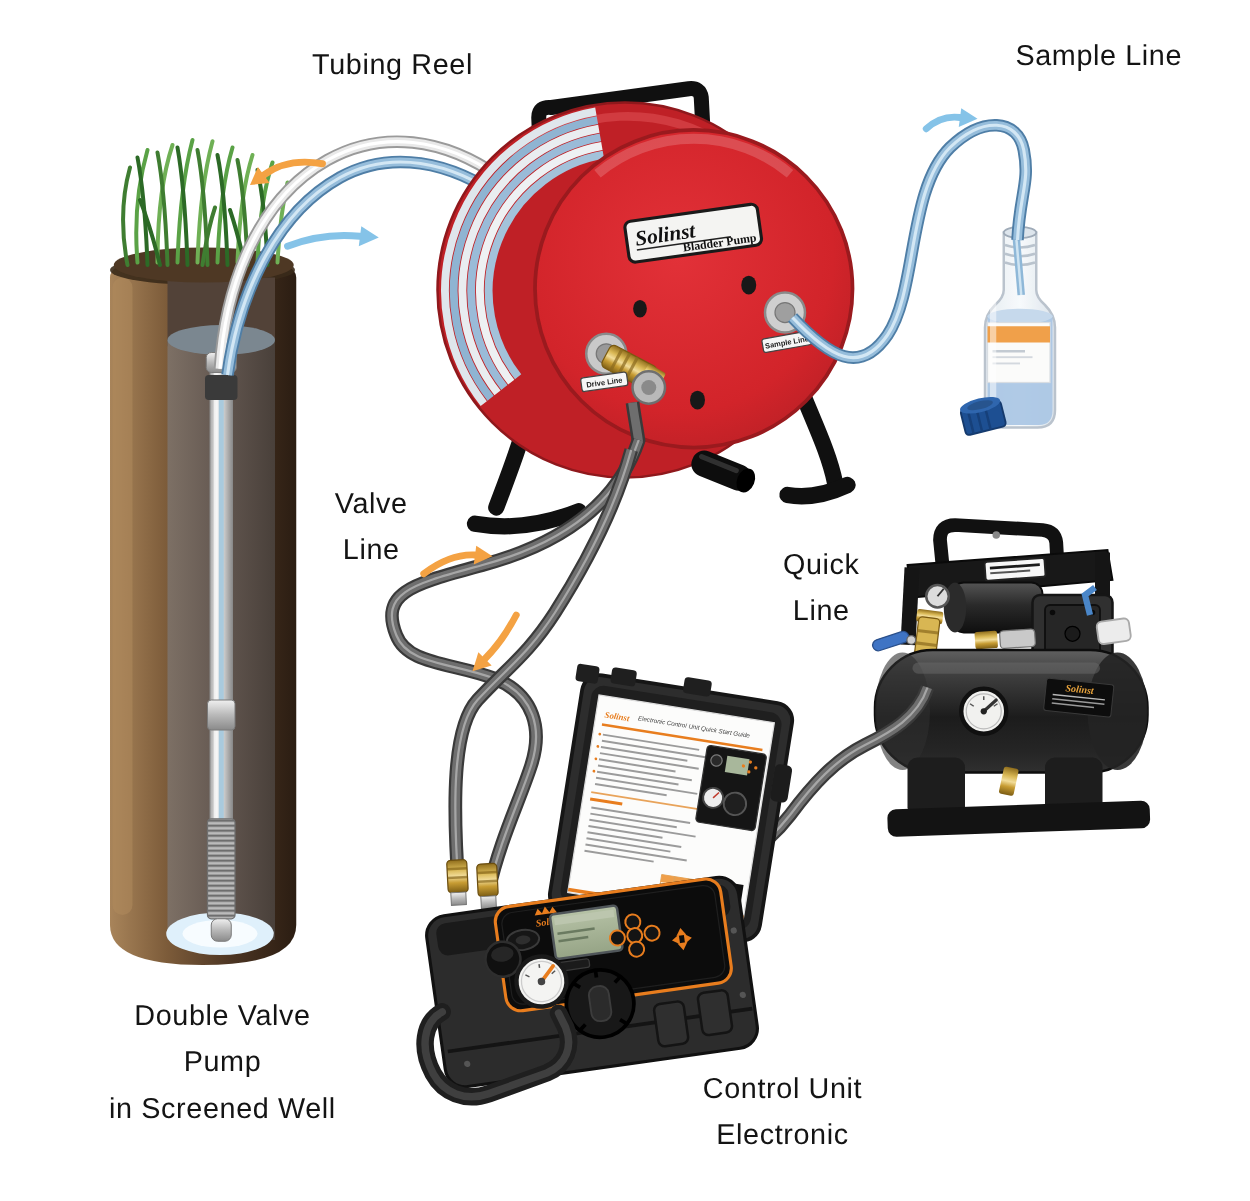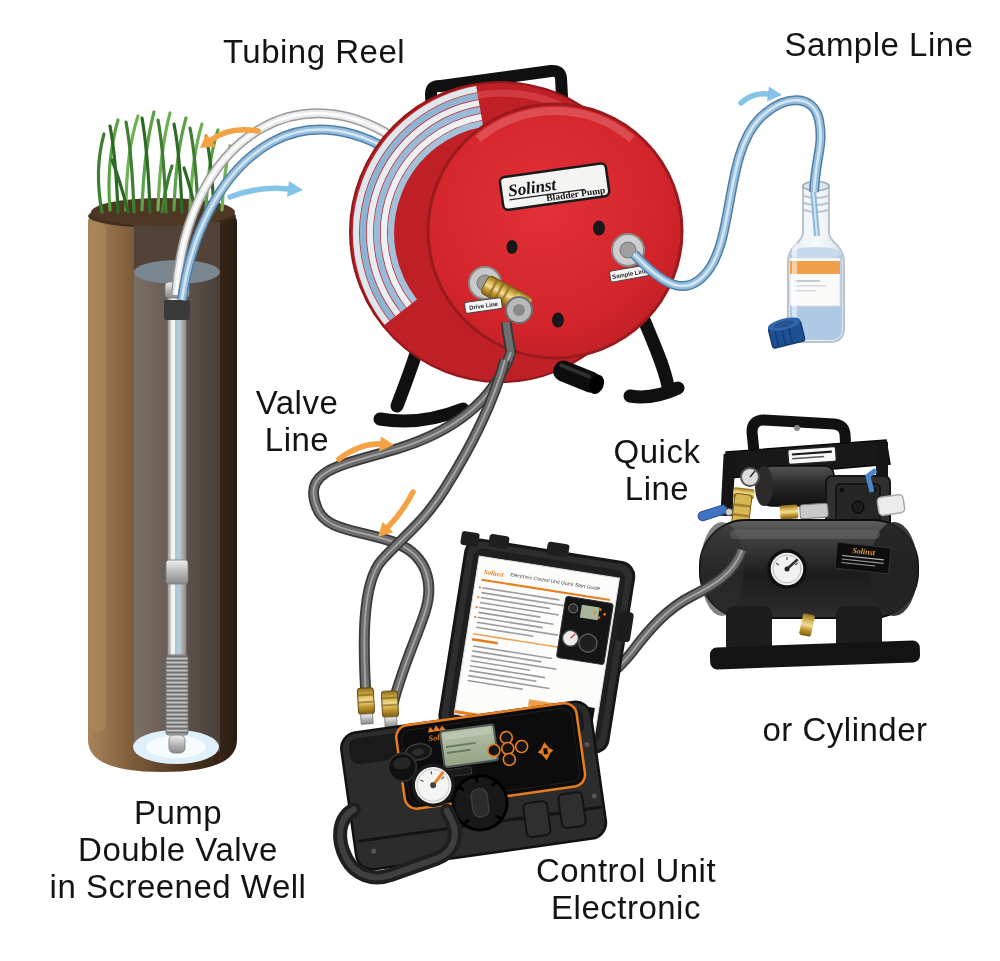--- a/index.html
+++ b/index.html
@@ -1,19 +1,19 @@
 <!DOCTYPE html>
 <html><head>
 <meta charset="utf-8">
 <style>
   html,body{margin:0;padding:0;background:#fff;}
   .stage{position:relative;width:1000px;height:961px;background:#ffffff;overflow:hidden;
          font-family:"Liberation Sans","DejaVu Sans",sans-serif;}
   .stage svg{position:absolute;left:0;top:0;}
-  .lbl{position:absolute;text-align:center;color:#141414;font-size:33px;line-height:37px;
+  .lbl{position:absolute;text-align:center;color:#141414;font-size:23px;line-height:37px;
        font-weight:400;letter-spacing:0.5px;white-space:nowrap;}
   .lbl span{display:block;}
 </style>
 </head>
 <body>
 
 <div class="stage">
 <svg width="1000" height="961" viewBox="0 0 1000 961">
 <defs>
   <linearGradient id="gCasing" x1="0" y1="0" x2="1" y2="0">
@@ -485,24 +485,23 @@
 </div>
 <div class="lbl" style="left:197px;top:384px;width:200px;">
   <span>Valve</span>
   <span>Line</span>
 </div>
 <div class="lbl" style="left:557px;top:433px;width:200px;">
   <span>Quick</span>
   <span>Line</span>
 </div>
 <div class="lbl" style="left:28px;top:794px;width:300px;">
+  <span>Double Valve</span>
   <span>Pump</span>
-  <span>Double Valve</span>
   <span>in Screened Well</span>
 </div>
 <div class="lbl" style="left:476px;top:852px;width:300px;">
   <span>Control Unit</span>
   <span>Electronic</span>
 </div>
 <div class="lbl" style="left:695px;top:711px;width:300px;">
-  <span>or Cylinder</span>
 </div>
 </div>
 
 </body></html>

